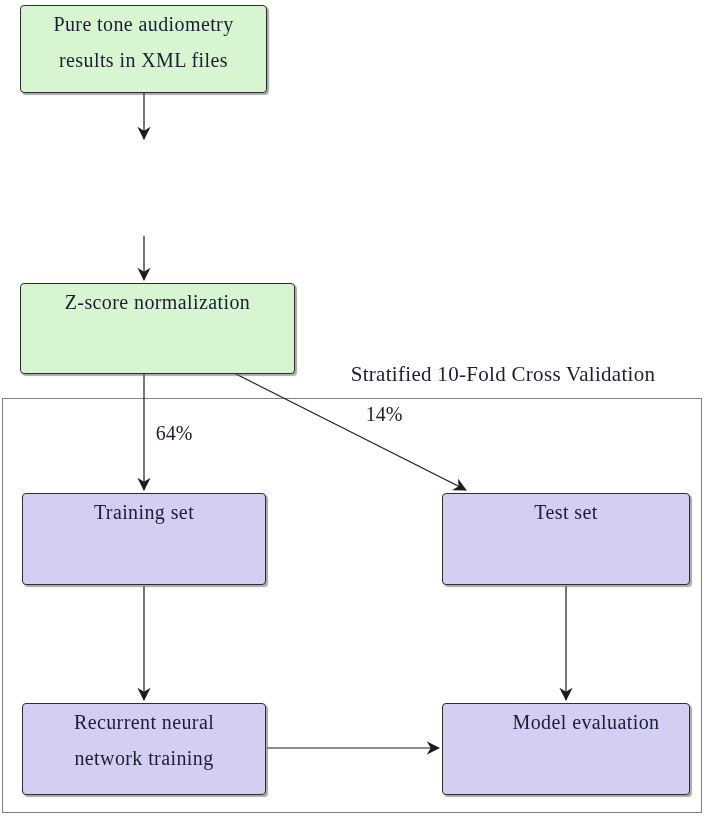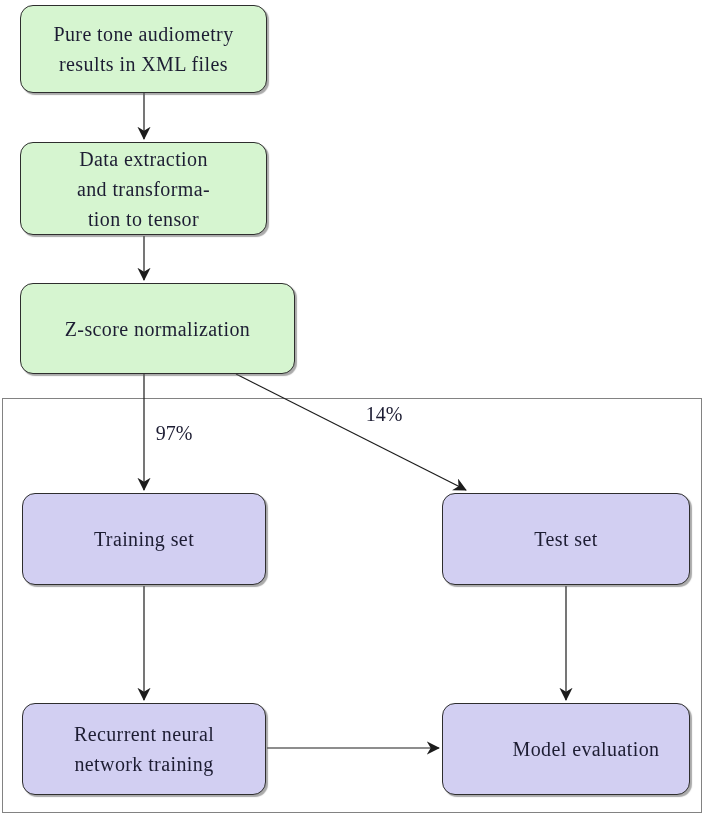--- a/index.html
+++ b/index.html
@@ -17,24 +17,24 @@
     width:708px;height:823px;
     background:var(--background);
     font-family:"Liberation Serif","DejaVu Serif",serif;
     color:var(--text);
     overflow:hidden;
   }
   .node{
     position:absolute;
     box-sizing:border-box;
     border:1.4px solid var(--node-border);
-    border-radius:13px;
-    display:flex;align-items:center;justify-content:center;
+    border-radius:4px;
+    display:flex;align-items:flex-start;justify-content:center;
     text-align:center;
-    font-size:20px;line-height:30px;
+    font-size:20px;line-height:36px;
     letter-spacing:0.4px;
     box-shadow:2px 2px 1px rgba(100,100,100,0.55);
     z-index:3;
   }
   .node span{white-space:pre-line;}
   .green{background:var(--node-green);}
   .purple{background:var(--node-purple);}
   .cv-frame{
     position:absolute;
     left:2px;top:398px;width:700px;height:415px;
@@ -87,32 +87,28 @@
     <line x1="144" y1="93" x2="144" y2="139" marker-end="url(#ah)"></line>
     <line x1="144" y1="236" x2="144" y2="280" marker-end="url(#ah)"></line>
     <line x1="144" y1="374" x2="144" y2="490" marker-end="url(#ah)"></line>
     <line x1="236" y1="374" x2="466" y2="490" marker-end="url(#ah)"></line>
     <line x1="144" y1="586" x2="144" y2="700" marker-end="url(#ah)"></line>
     <line x1="566" y1="586" x2="566" y2="700" marker-end="url(#ah)"></line>
     <line x1="267" y1="748" x2="439" y2="748" marker-end="url(#ah)"></line>
   </svg>
 
   <div class="cv-frame"></div>
+  <div class="cv-title">Stratified 10-Fold Cross Validation</div>
 
-  <div class="edge-label label-90">97%</div>
+  <div class="edge-label label-90">64%</div>
   <div class="edge-label label-10">14%</div>
 
   <div class="node green n-input">
     <span>Pure tone audiometry
 results in XML files</span>
-  </div>
-  <div class="node green n-extract">
-    <span>Data extraction
-and transforma-
-tion to tensor</span>
   </div>
   <div class="node green n-norm">
     <span>Z-score normalization</span>
   </div>
 
   <div class="node purple n-test">
     <span>Test set</span>
   </div>
   <div class="node purple n-train">
     <span>Training set</span>

